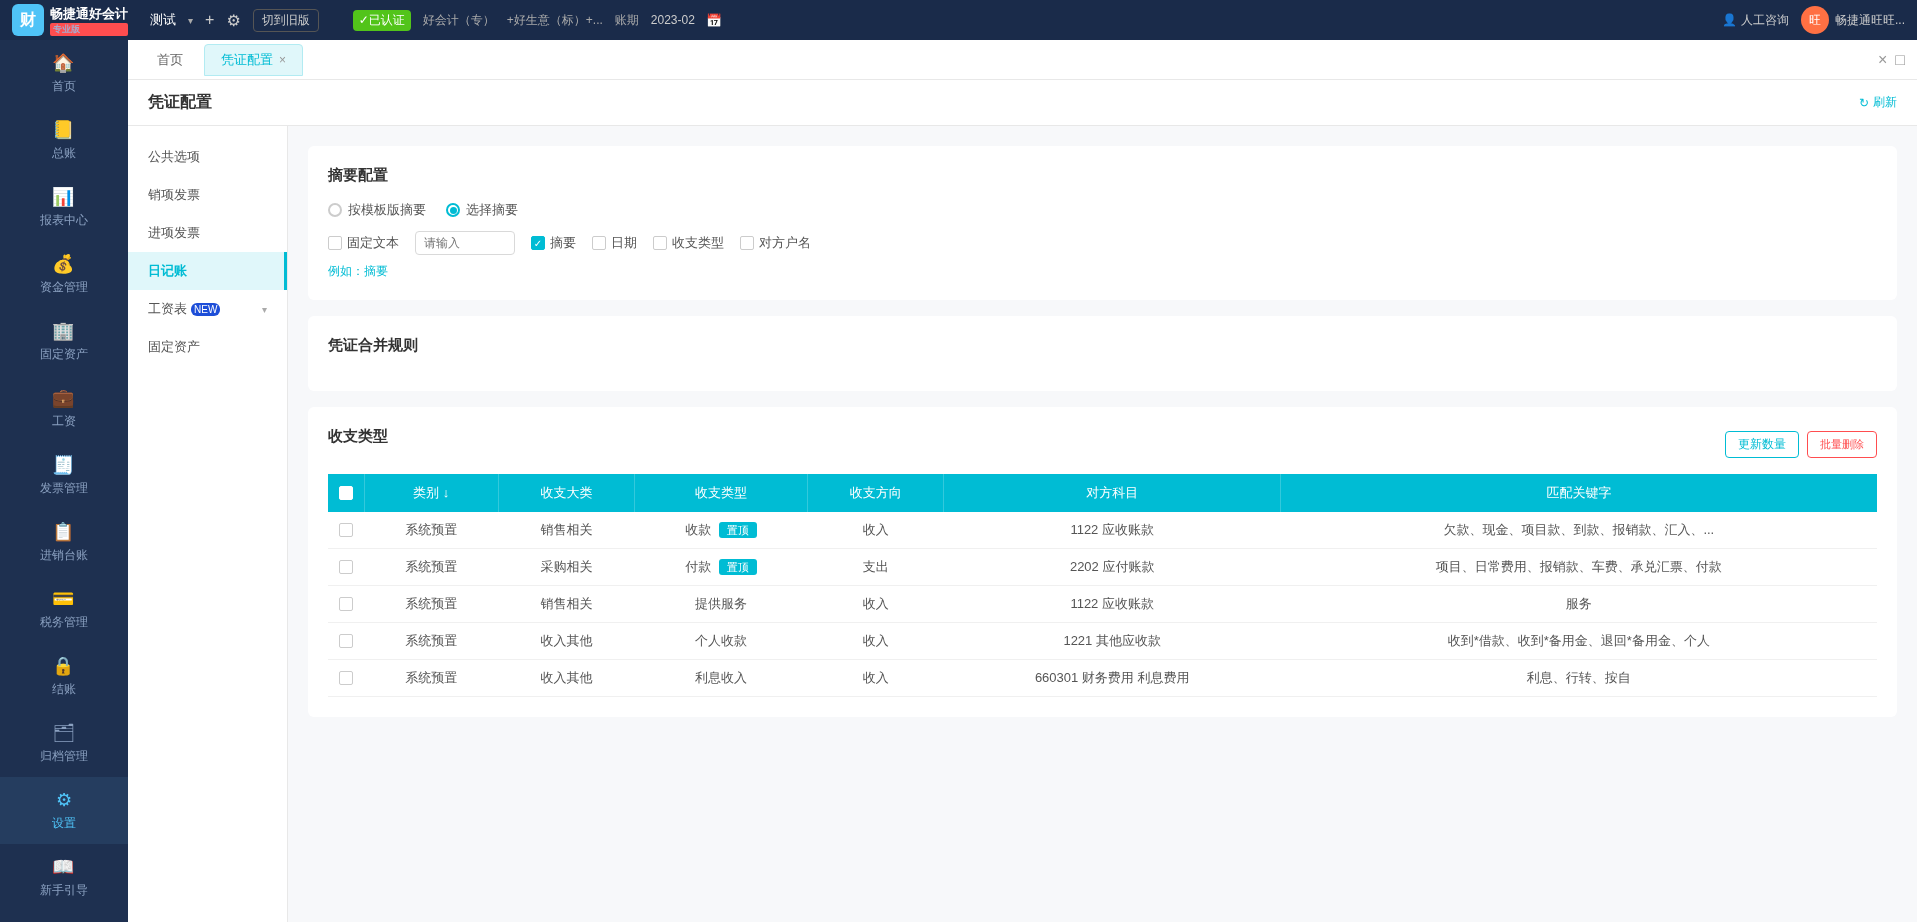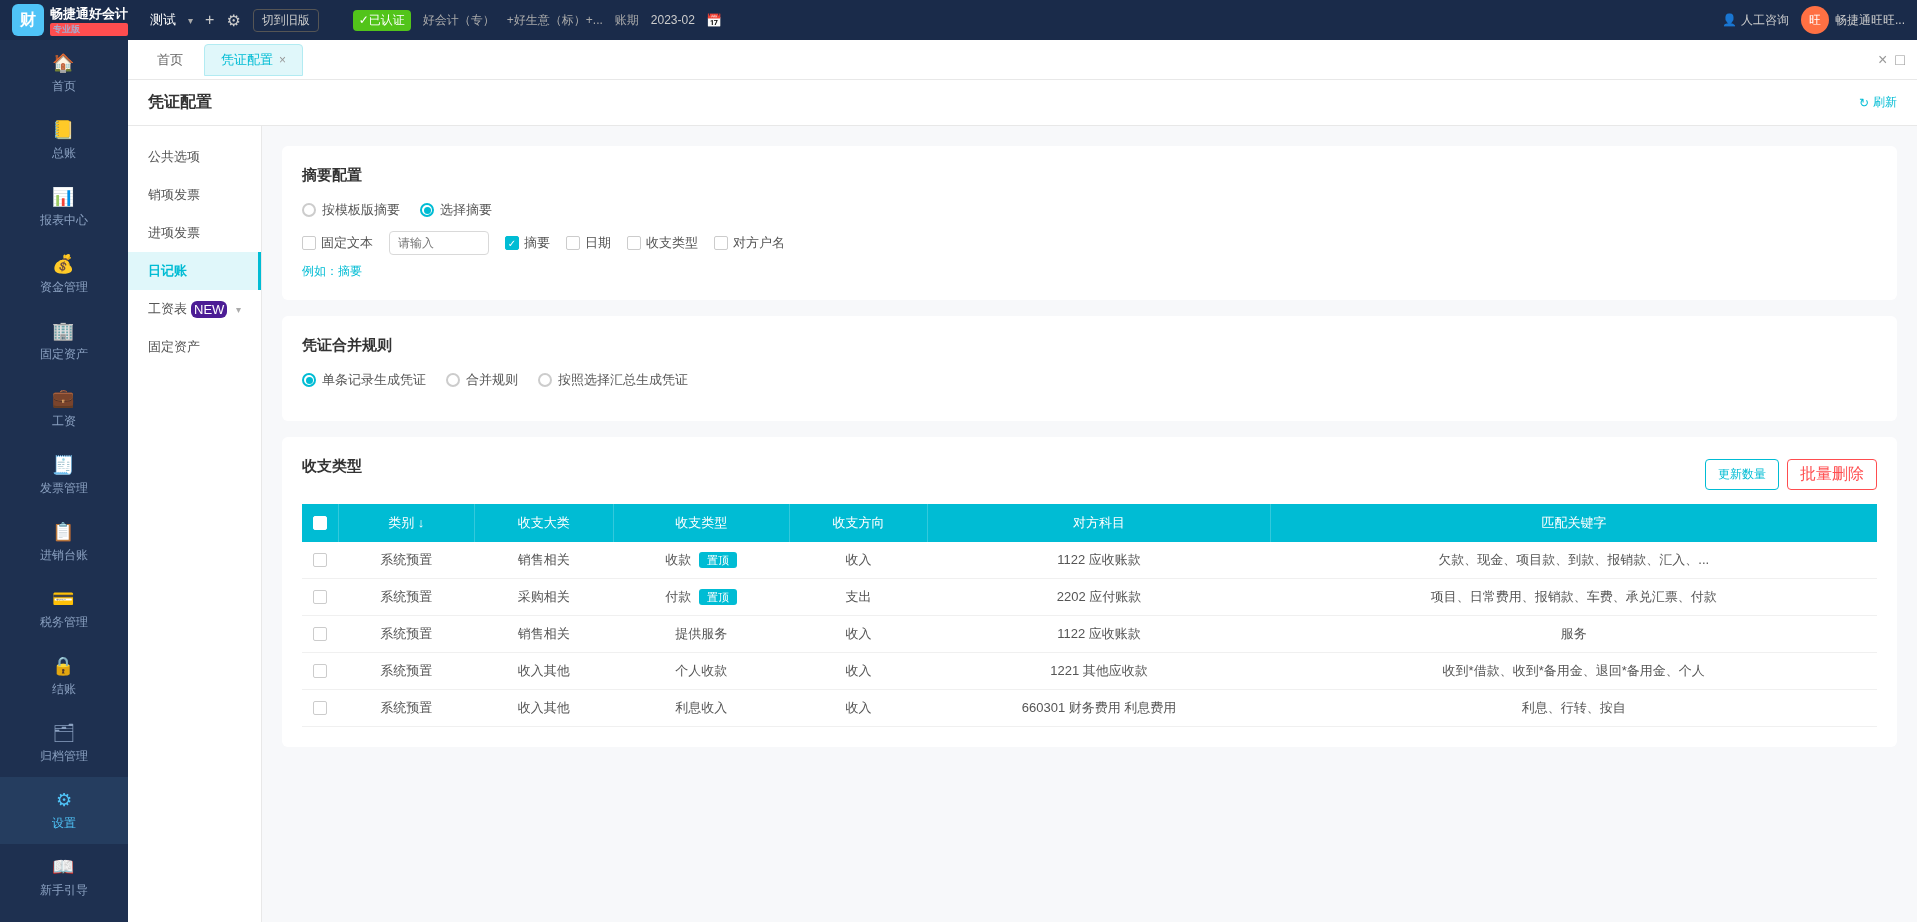--- a/index.html
+++ b/index.html
@@ -43,24 +43,24 @@
     .tab-item.active { background: #e0f7fa; color: #00bcd4; border-color: #b2ebf2; display: flex; align-items: center; gap: 6px; }
     .tab-close { color: #999; font-size: 12px; cursor: pointer; }
     .tab-actions { margin-left: auto; display: flex; gap: 8px; color: #999; font-size: 16px; cursor: pointer; }
 
     .page-header { background: #fff; padding: 12px 20px; border-bottom: 1px solid #e8e8e8; display: flex; align-items: center; justify-content: space-between; }
     .page-title { font-size: 16px; font-weight: bold; color: #333; }
     .refresh-btn { color: #00bcd4; font-size: 12px; cursor: pointer; display: flex; align-items: center; gap: 4px; }
 
     
     .config-layout { display: flex; flex: 1; }
-    .config-left-nav { width: 134px; background: #fff; border-right: 1px solid #e8e8e8; padding: 12px 0; flex-shrink: 0; }
+    .config-left-nav { width: 160px; background: #fff; border-right: 1px solid #e8e8e8; padding: 12px 0; flex-shrink: 0; }
     .left-nav-item { padding: 10px 20px; font-size: 13px; color: #555; cursor: pointer; display: flex; align-items: center; gap: 4px; }
     .left-nav-item.active { background: #e0f7fa; color: #00bcd4; font-weight: bold; border-right: 3px solid #00bcd4; }
-    .left-nav-item .new-badge { background: #4c1d95; color: #fff; font-size: 13px; padding: 1px 3px; border-radius: 6px; }
+    .left-nav-item .new-badge { background: #1d4ed8; color: #fff; font-size: 10px; padding: 1px 3px; border-radius: 6px; }
     .left-nav-item .arrow { font-size: 10px; color: #aaa; margin-left: auto; }
 
     
     .config-main { flex: 1; padding: 20px; overflow-y: auto; background: #f7f8fa; }
     .section { background: #fff; border-radius: 6px; padding: 20px; margin-bottom: 16px; }
     .section-title { font-size: 15px; font-weight: bold; color: #333; margin-bottom: 16px; }
     .radio-group { display: flex; gap: 20px; align-items: center; margin-bottom: 12px; }
     .radio-item { display: flex; align-items: center; gap: 6px; cursor: pointer; font-size: 13px; color: #555; }
     .radio-circle { width: 14px; height: 14px; border-radius: 50%; border: 2px solid #ccc; display: flex; align-items: center; justify-content: center; }
     .radio-circle.checked { border-color: #00bcd4; }
@@ -70,21 +70,21 @@
     .checkbox-box { width: 14px; height: 14px; border: 1px solid #ccc; border-radius: 2px; display: flex; align-items: center; justify-content: center; }
     .checkbox-box.checked { background: #00bcd4; border-color: #00bcd4; color: #fff; font-size: 10px; }
     .text-input { border: 1px solid #d9d9d9; border-radius: 4px; padding: 4px 8px; font-size: 12px; color: #999; outline: none; width: 100px; }
     .example-text { font-size: 12px; color: #00bcd4; margin-top: 8px; }
 
     
     .table-section { background: #fff; border-radius: 6px; padding: 20px; }
     .table-header-row { display: flex; justify-content: space-between; align-items: center; margin-bottom: 12px; }
     .table-actions { display: flex; gap: 8px; }
     .btn-outline { border: 1px solid #00bcd4; color: #00bcd4; background: #fff; border-radius: 4px; padding: 4px 12px; font-size: 12px; cursor: pointer; }
-    .btn-outline-red { border: 1px solid #ff4d4f; color: #ff4d4f; background: #fff; border-radius: 4px; padding: 4px 12px; font-size: 16px; cursor: pointer; }
+    .btn-outline-red { border: 1px solid #ff4d4f; color: #ff4d4f; background: #fff; border-radius: 4px; padding: 4px 12px; font-size: 11px; cursor: pointer; }
 
     table { width: 100%; border-collapse: collapse; font-size: 13px; }
     thead tr { background: #00bcd4; color: #fff; }
     thead th { padding: 10px 8px; text-align: center; font-weight: normal; border-right: 1px solid rgba(255,255,255,0.2); }
     thead th:last-child { border-right: none; }
     tbody tr { border-bottom: 1px solid #f0f0f0; background: #fff; }
     tbody td { padding: 9px 8px; text-align: center; color: #555; }
     .tag-top { background: #00bcd4; color: #fff; border-radius: 3px; padding: 2px 8px; font-size: 11px; }
     .checkbox-th { width: 36px; }
   </style>
@@ -272,34 +272,20 @@
               <div class="checkbox-box"></div>
               <span>对方户名</span>
             </label>
           </div>
           <div class="example-text">例如：摘要</div>
         </div>
 
 
         <div class="section">
           <div class="section-title">凭证合并规则</div>
-          <div class="radio-group">
-            <label class="radio-item">
-              <div class="radio-circle checked"></div>
-              <span>单条记录生成凭证</span>
-            </label>
-            <label class="radio-item">
-              <div class="radio-circle"></div>
-              <span>合并规则</span>
-            </label>
-            <label class="radio-item">
-              <div class="radio-circle"></div>
-              <span>按照选择汇总生成凭证</span>
-            </label>
-          </div>
         </div>
 
         <div class="table-section">
           <div class="table-header-row">
             <span class="section-title">收支类型</span>
             <div class="table-actions">
               <button class="btn-outline">更新数量</button>
               <button class="btn-outline-red">批量删除</button>
             </div>
           </div>

